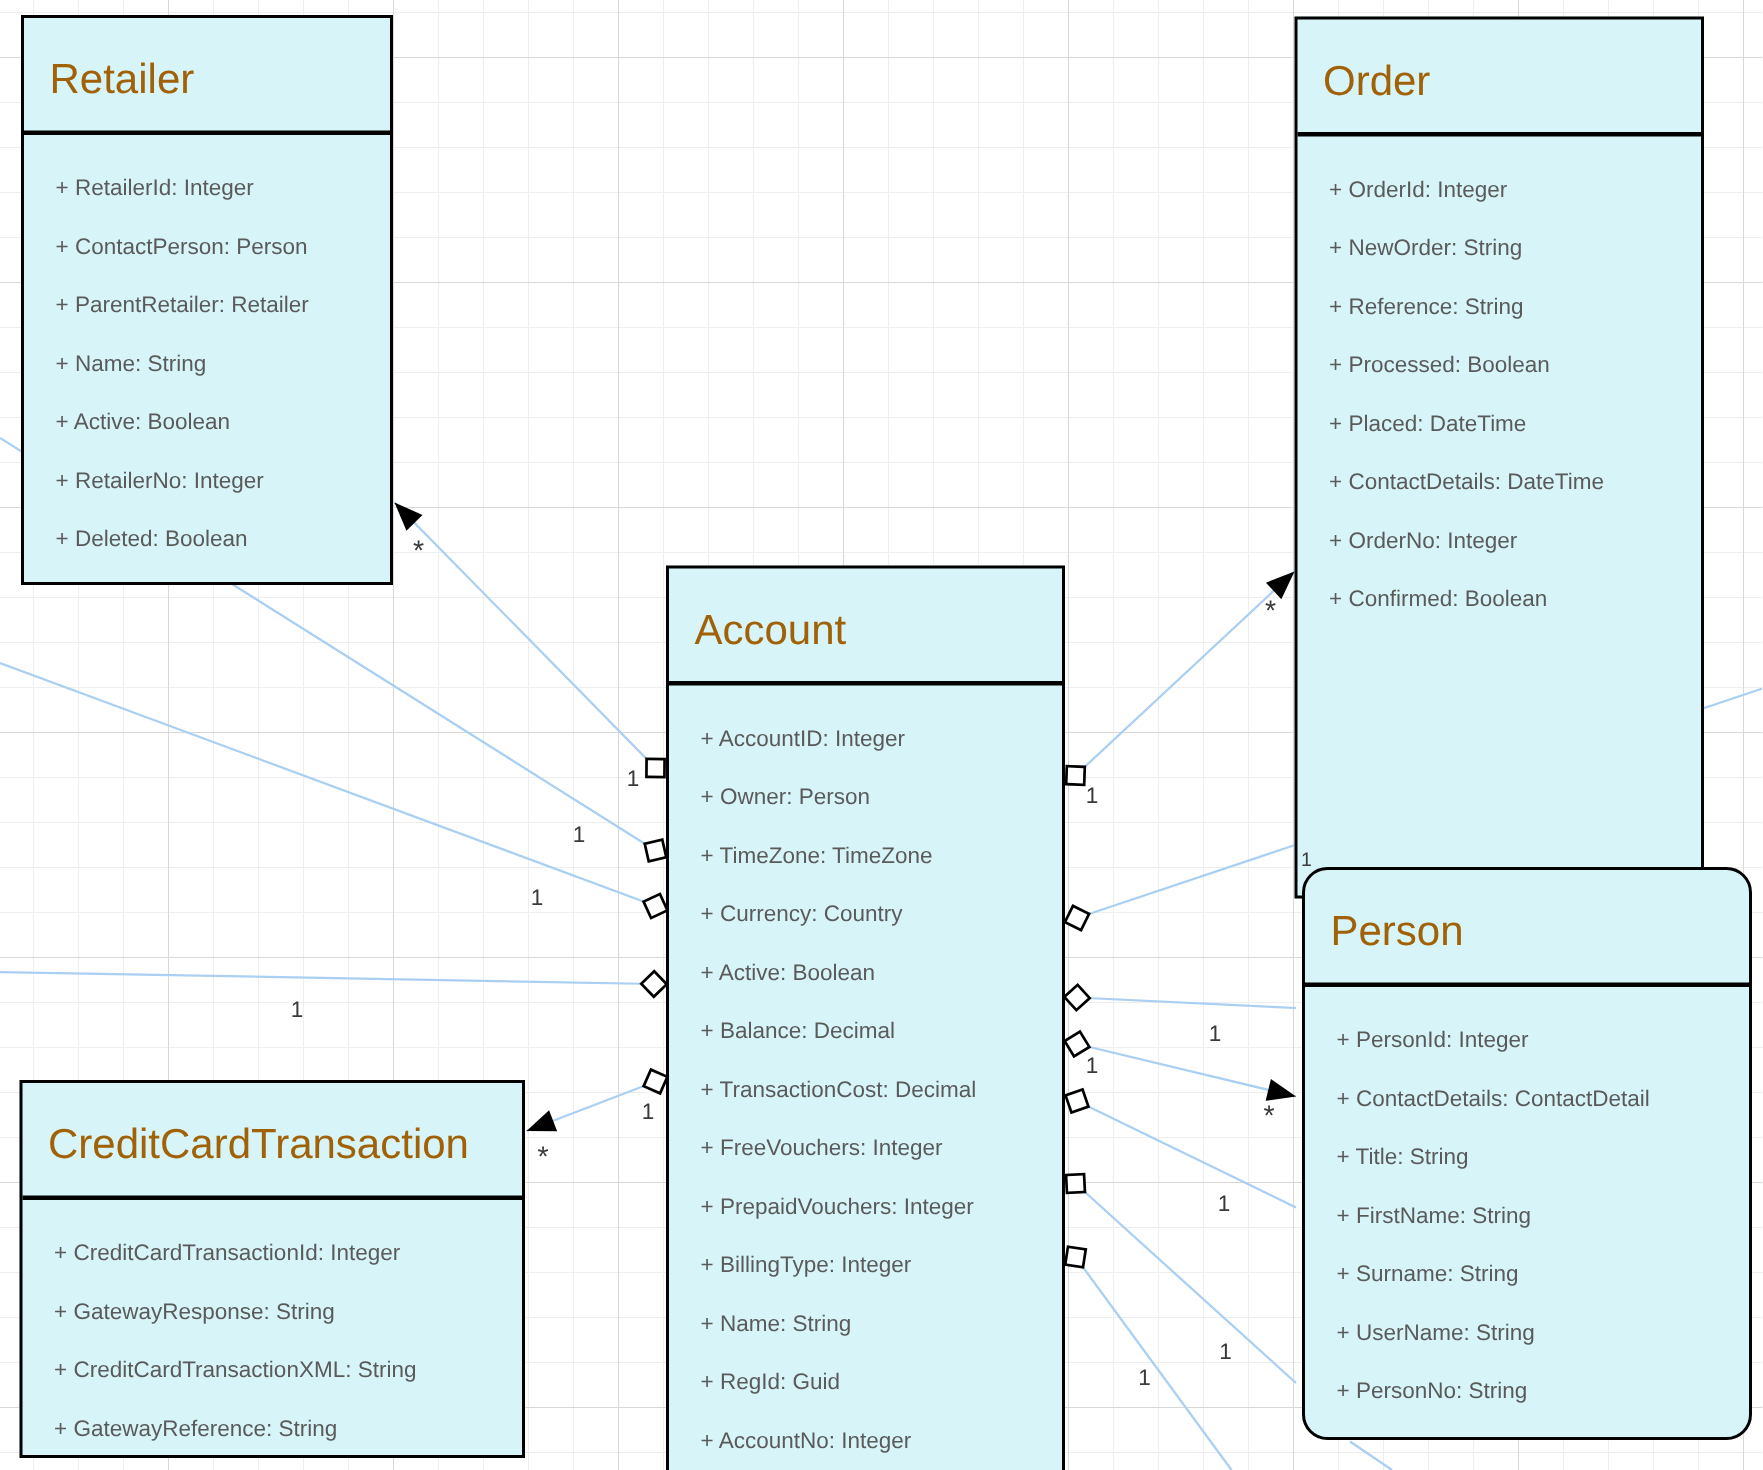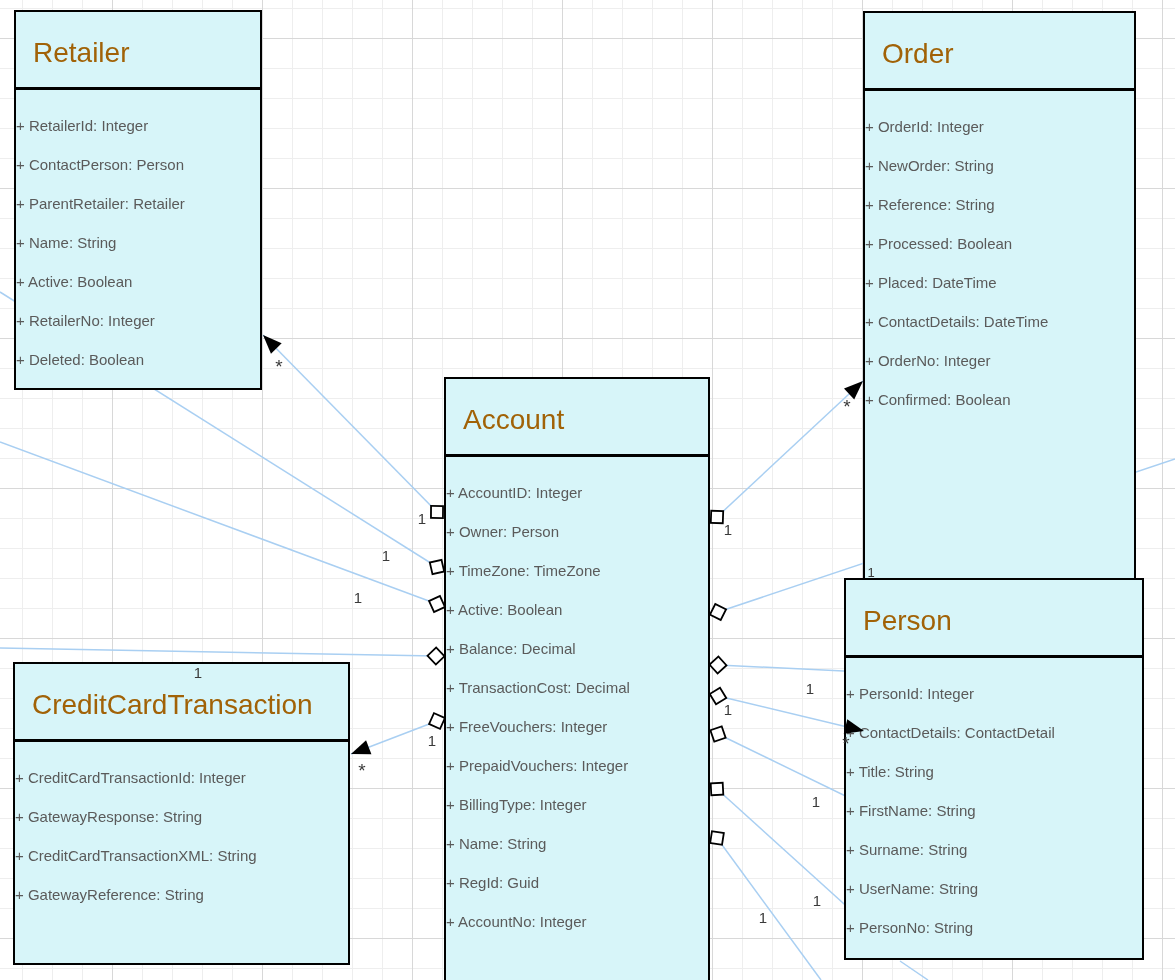--- a/index.html
+++ b/index.html
@@ -21,21 +21,21 @@
     position:absolute;box-sizing:border-box;
     background:#d7f5f9;border:2px solid #000;
   }
   .uml-title{
     height:75px;line-height:82px;padding-left:17px;
     font-size:28px;color:#a16207;white-space:nowrap;overflow:hidden;
   }
   .uml-sep{height:3px;background:#000;}
   .uml-attrs{padding-top:16px;}
   .uml-attr{
-    height:39px;line-height:39px;
+    height:39px;line-height:39px;padding-left:21px;
     font-size:15px;color:#5a5a5a;white-space:nowrap;
   }
   .connector-line{stroke:#a9cff2;stroke-width:1.5;fill:none;}
   .marker-shape{fill:#ffffff;stroke:#000;stroke-width:1.8;}
   .arrow-shape{fill:#000;stroke:none;}
   .mult-label{fill:#3a3a3a;font-family:"Liberation Sans","DejaVu Sans",sans-serif;}
 </style>
 </head>
 <body>
 
@@ -83,45 +83,46 @@
           <div class="uml-attr">+ Confirmed: Boolean</div>
         </div>
   </div>
       <div class="uml-class" style="left: 444px; top: 353px; width: 266px; height: 613px; margin-top: 24px;">
     <div class="uml-title">Account</div>
     <div class="uml-sep"></div>
     <div class="uml-attrs">
           <div class="uml-attr">+ AccountID: Integer</div>
           <div class="uml-attr">+ Owner: Person</div>
           <div class="uml-attr">+ TimeZone: TimeZone</div>
+          <div class="uml-attr">+ Currency: Country</div>
           <div class="uml-attr">+ Active: Boolean</div>
           <div class="uml-attr">+ Balance: Decimal</div>
           <div class="uml-attr">+ TransactionCost: Decimal</div>
           <div class="uml-attr">+ FreeVouchers: Integer</div>
           <div class="uml-attr">+ PrepaidVouchers: Integer</div>
           <div class="uml-attr">+ BillingType: Integer</div>
           <div class="uml-attr">+ Name: String</div>
           <div class="uml-attr">+ RegId: Guid</div>
           <div class="uml-attr">+ AccountNo: Integer</div>
         </div>
   </div>
-      <div class="uml-class" style="left: 844px; top: 578px; width: 300px; height: 382px;">
+      <div class="uml-class" style="left: 868px; top: 578px; width: 300px; height: 382px; border-radius: 17px;">
     <div class="uml-title">Person</div>
     <div class="uml-sep"></div>
     <div class="uml-attrs">
           <div class="uml-attr">+ PersonId: Integer</div>
           <div class="uml-attr">+ ContactDetails: ContactDetail</div>
           <div class="uml-attr">+ Title: String</div>
           <div class="uml-attr">+ FirstName: String</div>
           <div class="uml-attr">+ Surname: String</div>
           <div class="uml-attr">+ UserName: String</div>
           <div class="uml-attr">+ PersonNo: String</div>
         </div>
   </div>
-      <div class="uml-class" style="left: 13px; top: 662px; width: 337px; height: 303px;">
+      <div class="uml-class" style="left: 13px; top: 720px; width: 337px; height: 252px;">
     <div class="uml-title">CreditCardTransaction</div>
     <div class="uml-sep"></div>
     <div class="uml-attrs">
           <div class="uml-attr">+ CreditCardTransactionId: Integer</div>
           <div class="uml-attr">+ GatewayResponse: String</div>
           <div class="uml-attr">+ CreditCardTransactionXML: String</div>
           <div class="uml-attr">+ GatewayReference: String</div>
         </div>
   </div>
     </div>

